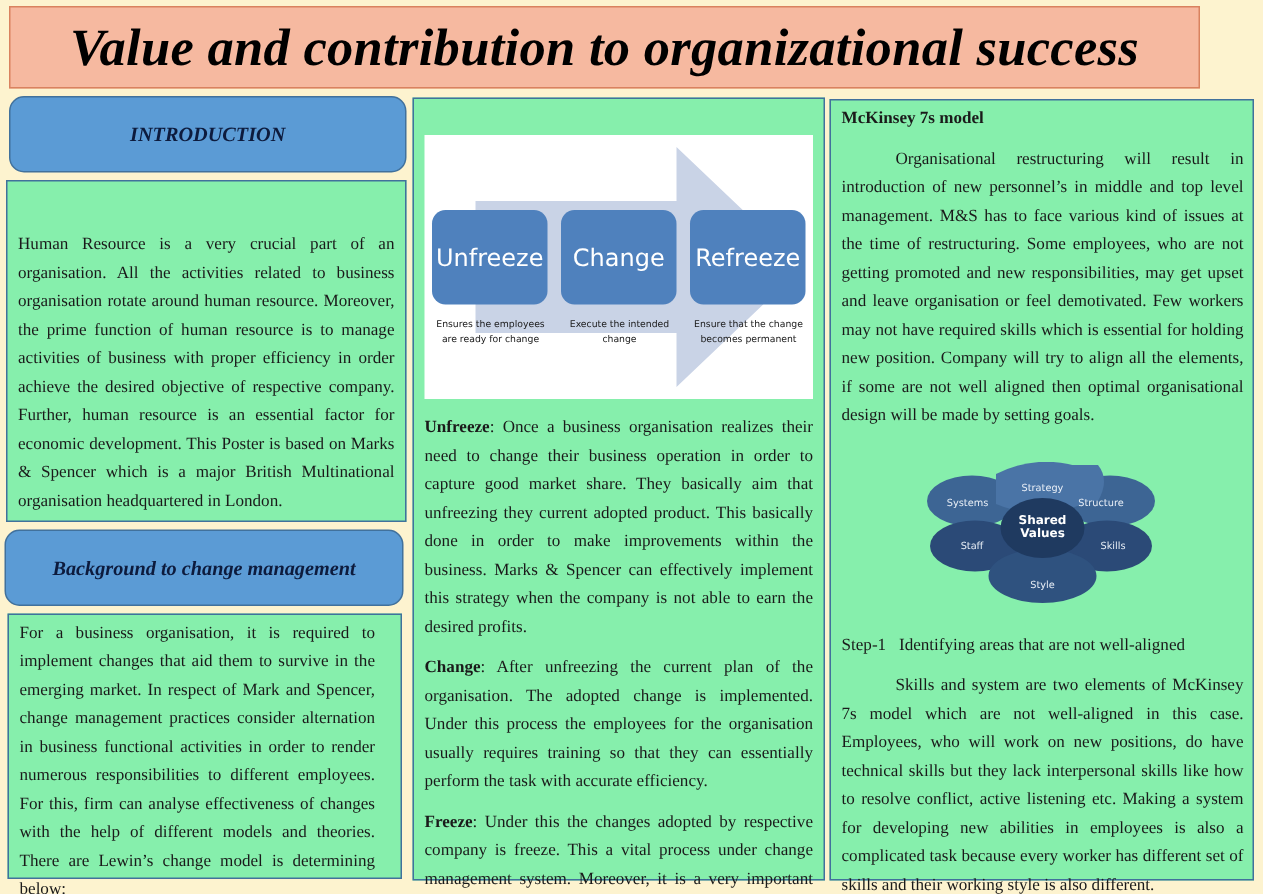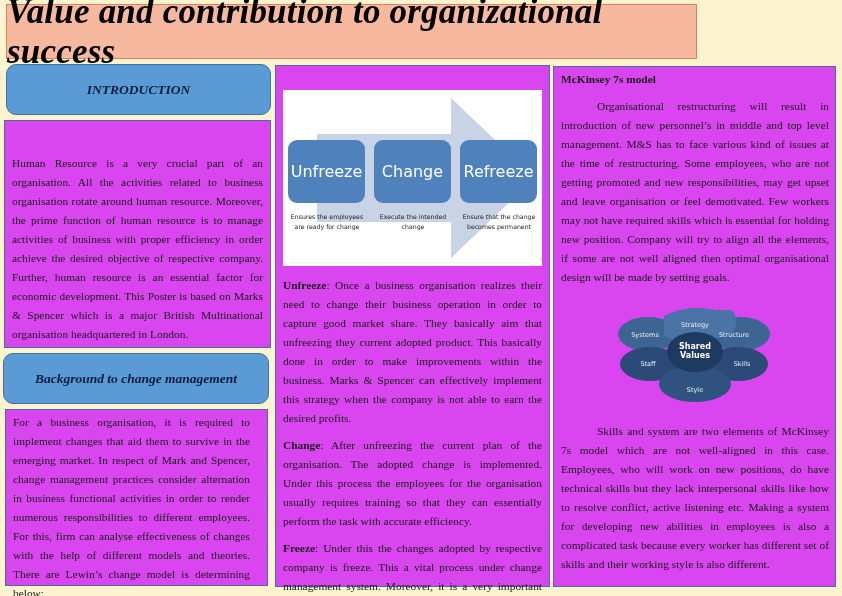--- a/index.html
+++ b/index.html
@@ -4,21 +4,21 @@
   <style>
     * { box-sizing: border-box; margin: 0; padding: 0; }
     html, body { width: 842px; height: 596px; overflow: hidden; }
     body {
       background: #fdf3cf;
       font-family: "Liberation Serif", serif;
       color: #1a1a1a;
       position: relative;
     }
     .title-bar {
-      position: absolute; left: 6px; top: 4px; width: 691px; height: 55px;
+      position: absolute; left: 6px; top: 4px; width: 794px; height: 55px;
       background: #f6b9a0;
       border: 1px solid #d9825f;
       display: flex; align-items: center; justify-content: center;
     }
     .title-bar h1 {
       font-family: "Liberation Serif", serif;
       font-style: italic; font-weight: bold;
       font-size: 35px; color: #000; letter-spacing: 0.2px;
     }
     .heading-pill {
@@ -26,21 +26,21 @@
       background: #5b9bd5;
       border: 1px solid #41719c;
       border-radius: 10px;
       display: flex; align-items: center; justify-content: center;
     }
     .heading-pill span {
       font-style: italic; font-weight: bold; color: #0d1b3d;
     }
     .panel {
       position: absolute;
-      background: #d946ef;
+      background: #86efac;
       border: 1px solid #41719c;
     }
     .panel p {
       font-size: 11.4px; line-height: 19px; text-align: justify;
     }
     .intro-heading { left: 6px; top: 64px; width: 265px; height: 51px; }
     .intro-heading span { font-size: 13.5px; }
     .intro-panel { left: 4px; top: 120px; width: 267px; height: 228px; padding: 33px 7px 0 7px; }
     .bg-heading { left: 3px; top: 353px; width: 266px; height: 51px; }
     .bg-heading span { font-size: 13.5px; }
@@ -144,14 +144,18 @@
         <text x="33" y="29">Systems</text>
         <text x="36" y="58">Staff</text>
         <text x="130" y="58">Skills</text>
         <text x="83" y="84">Style</text>
         <text x="83" y="41" font-size="8" font-weight="bold" fill="#ffffff">Shared</text>
         <text x="83" y="50" font-size="8" font-weight="bold" fill="#ffffff">Values</text>
       </g>
     </svg>
   </div>
 
+  <div class="step">
+    <span>Step-1</span>&nbsp;&nbsp;
+    <span>Identifying areas that are not well-aligned</span>
+  </div>
   <p class="indent">Skills and system are two elements of McKinsey 7s model which are not well-aligned in this case. Employees, who will work on new positions, do have technical skills but they lack interpersonal skills like how to resolve conflict, active listening etc. Making a system for developing new abilities in employees is also a complicated task because every worker has different set of skills and their working style is also different.</p>
 </div>
 
 </body></html>

